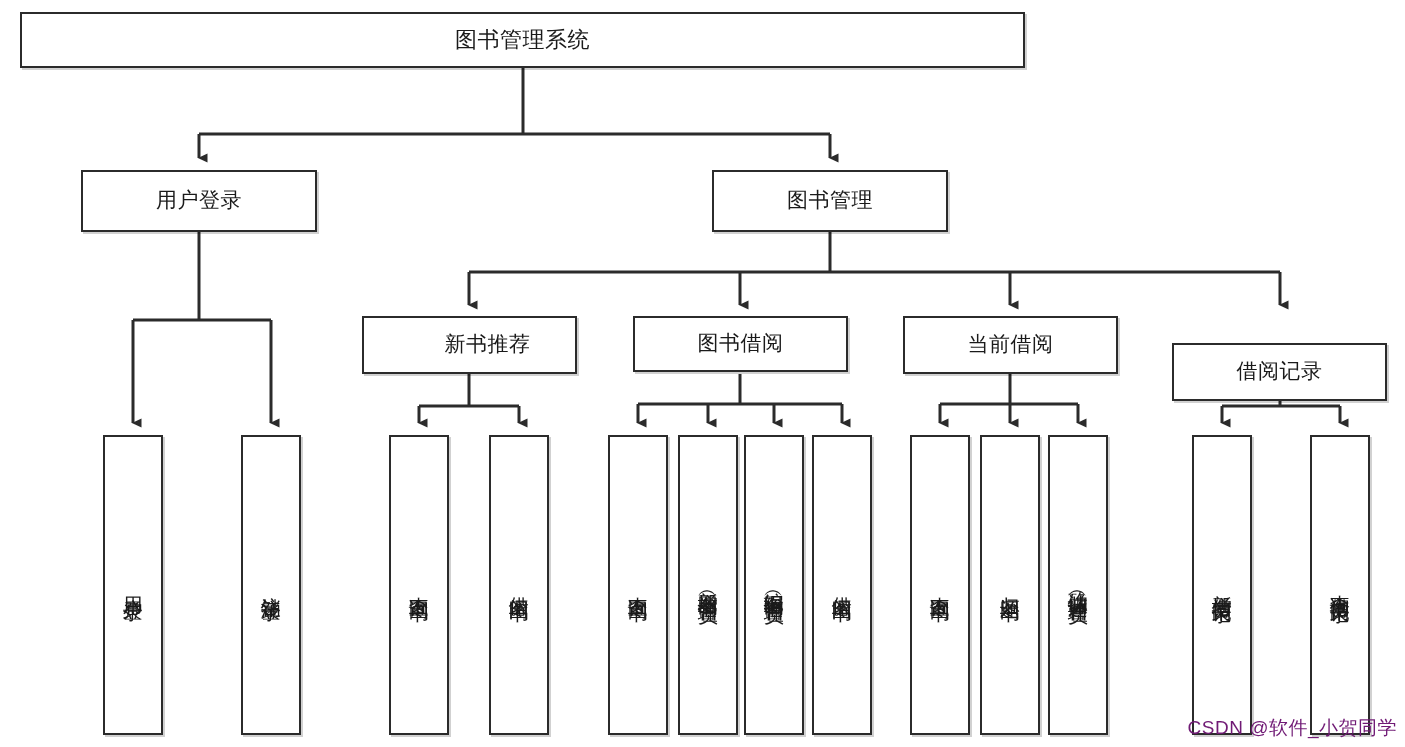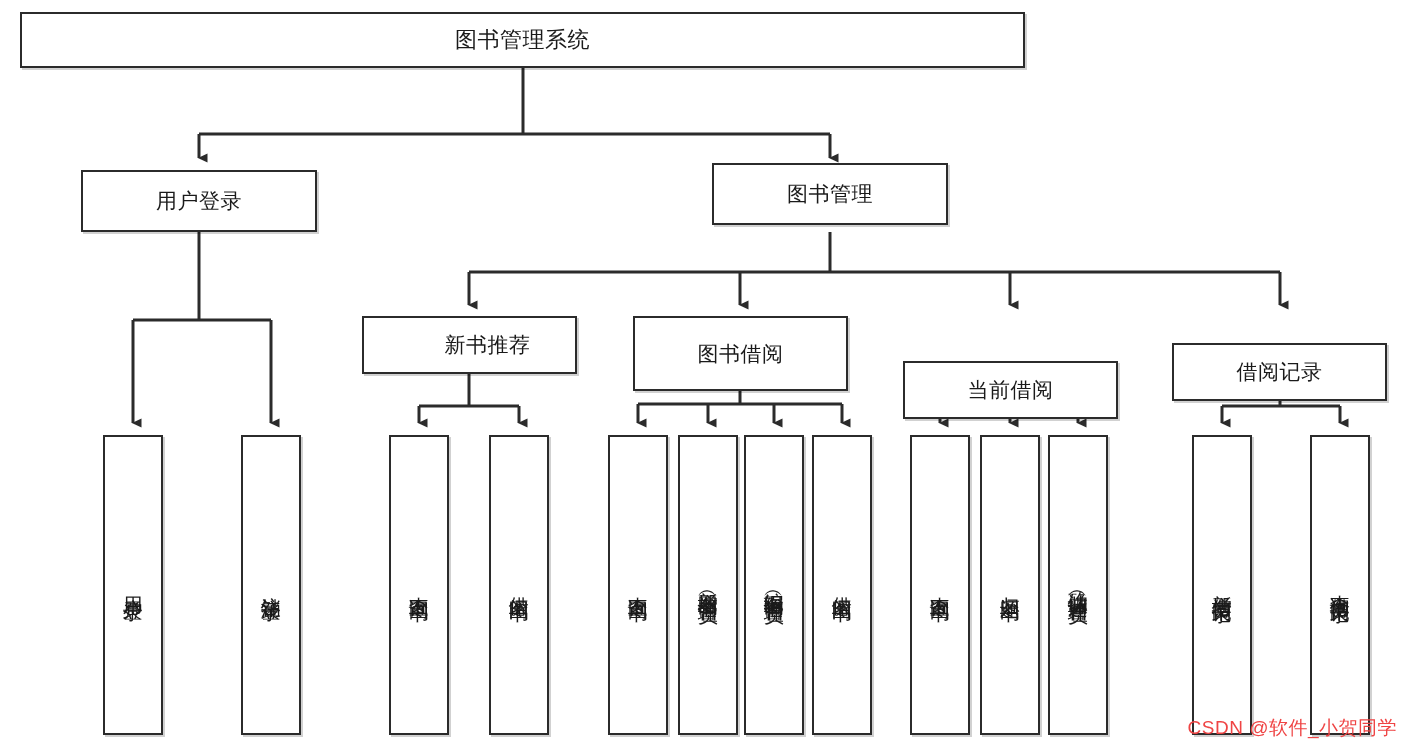--- a/index.html
+++ b/index.html
@@ -28,20 +28,21 @@
   .node {
     position: absolute;
     box-sizing: border-box;
     background: #ffffff;
     border: 2px solid #2b2b2b;
     box-shadow: 2px 2px 0 rgba(0,0,0,0.18);
     display: flex;
     align-items: center;
     justify-content: center;
     color: #1a1a1a;
+    font-family: Liberation Serif, serif;
   }
   .node .lbl {
     display: block;
     text-align: center;
     line-height: 1.12;
     white-space: nowrap;
   }
   .node.horiz .lbl {
     font-size: 21px;
     letter-spacing: 0.5px;
@@ -60,21 +61,21 @@
     line-height: 1.22;
     letter-spacing: 2px;
     max-height: 284px;
     white-space: normal;
   }
   .watermark {
     position: absolute;
     right: 8px;
     bottom: 6px;
     font-size: 19px;
-    color: #ef4444;
+    color: #701a75;
     letter-spacing: 0.5px;
     white-space: nowrap;
     user-select: none;
   }
 </style>
 </head>
 <body>
 
 <div id="canvas">
 
@@ -129,31 +130,31 @@
     </g>
   </svg>
 
   <div class="node root horiz" style="left:20px; top:12px; width:1005px; height:56px;">
     <span class="lbl">图书管理系统</span>
   </div>
 
   <div class="node horiz" style="left:81px; top:170px; width:236px; height:62px;">
     <span class="lbl">用户登录</span>
   </div>
-  <div class="node horiz" style="left:712px; top:163px; width:236px; height:62px;">
+  <div class="node horiz" style="left:712px; top:170px; width:236px; height:62px;">
     <span class="lbl">图书管理</span>
   </div>
 
   <div class="node horiz" style="left:362px; top:316px; width:215px; height:58px;padding-left:36px;">
     <span class="lbl">新书推荐</span>
   </div>
-  <div class="node horiz" style="left:633px; top:316px; width:215px; height:75px;">
+  <div class="node horiz" style="left:633px; top:316px; width:215px; height:56px;">
     <span class="lbl">图书借阅</span>
   </div>
-  <div class="node horiz" style="left:903px; top:316px; width:215px; height:58px;margin-top:45px;">
+  <div class="node horiz" style="left:903px; top:316px; width:215px; height:58px;">
     <span class="lbl">当前借阅</span>
   </div>
   <div class="node horiz" style="left:1172px; top:316px; width:215px; height:58px;margin-top:27px;">
     <span class="lbl">借阅记录</span>
   </div>
 
   <div class="node vert" style="left:103px; top:435px; width:60px; height:300px;">
     <span class="lbl">用户登录</span>
   </div>
   <div class="node vert" style="left:241px; top:435px; width:60px; height:300px;">

